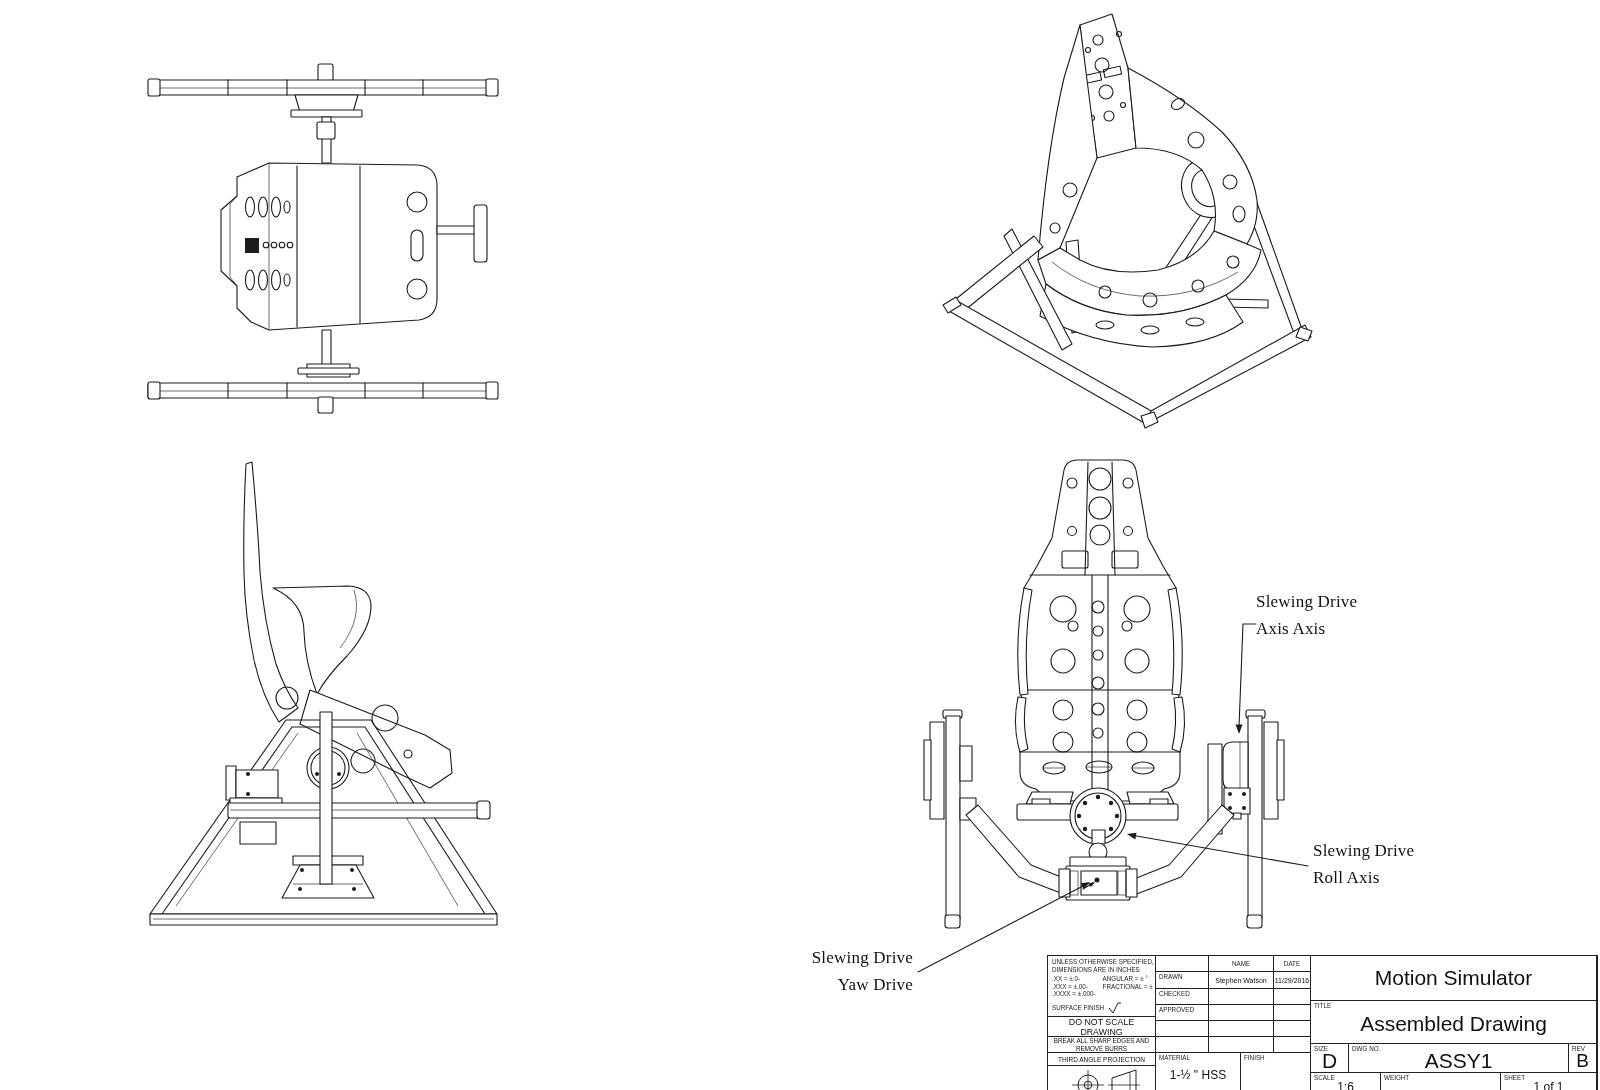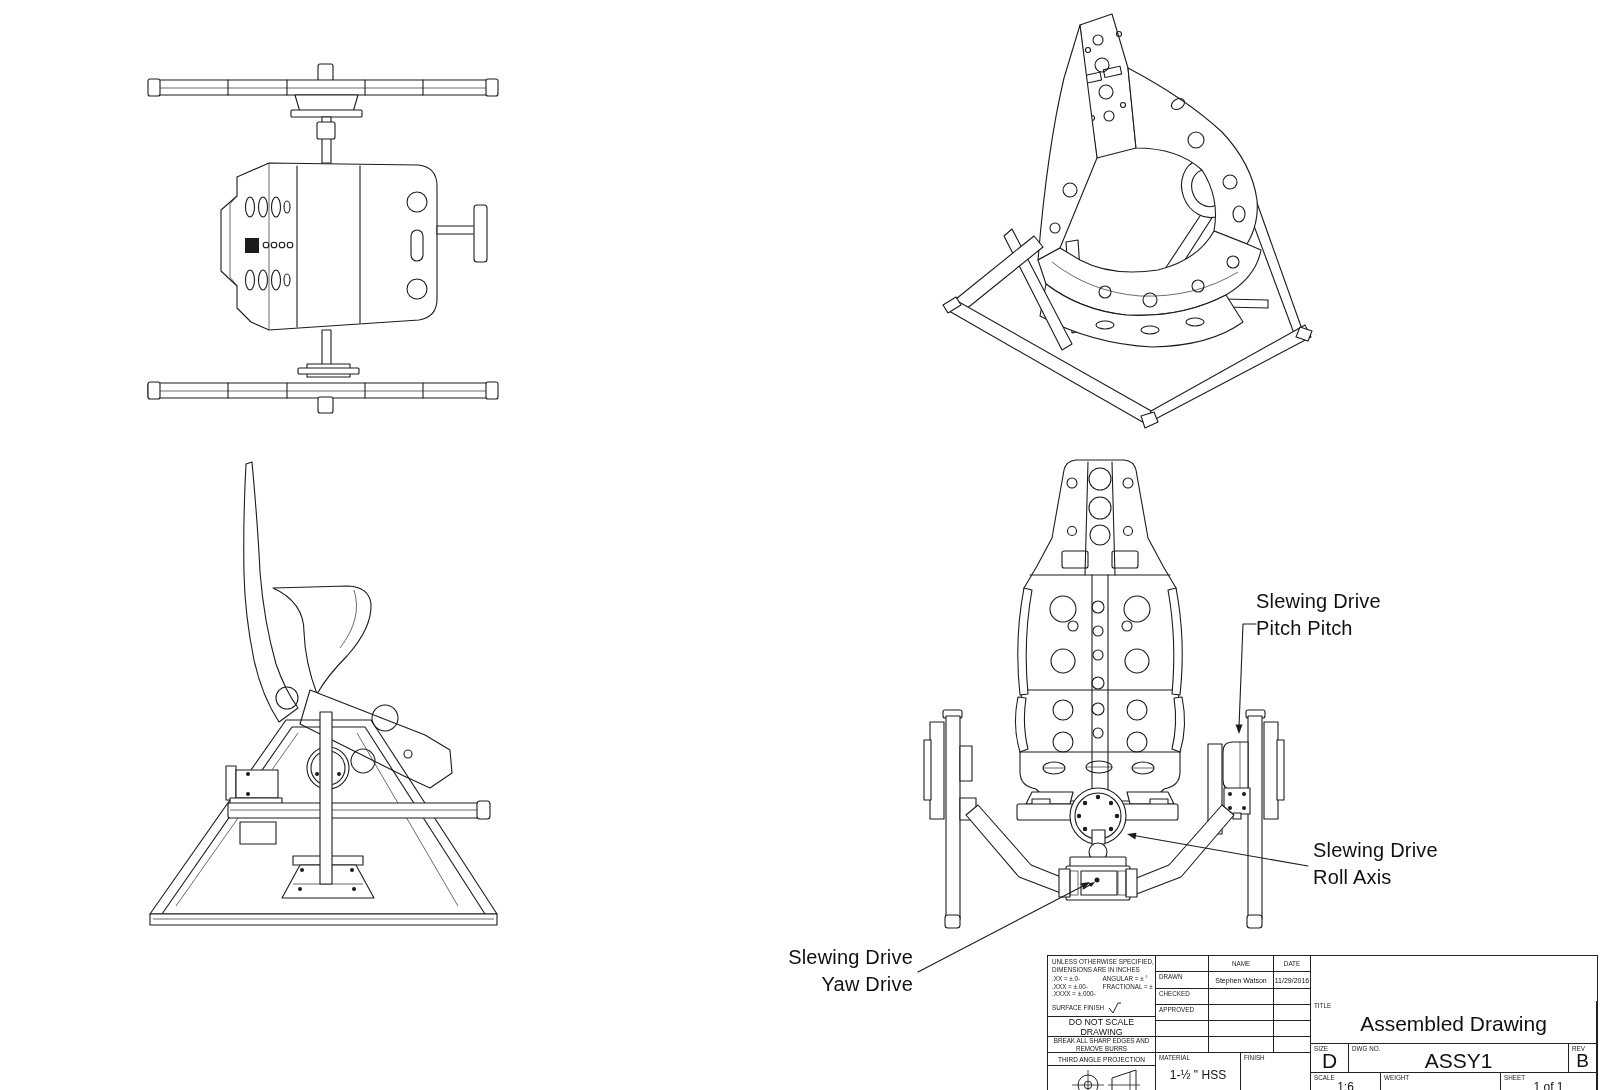--- a/index.html
+++ b/index.html
@@ -5,22 +5,22 @@
   html,body{margin:0;padding:0;background:#e8e8e8;}
   .sheet{
     position:relative; width:1600px; height:1090px; background:#ffffff;
     overflow:hidden; font-family:"Liberation Sans", sans-serif; color:#111;
   }
   svg .s{stroke:#1c1c1c;stroke-width:1.1;fill:none;stroke-linecap:round;stroke-linejoin:round;}
   svg .w{stroke:#1c1c1c;stroke-width:1.1;fill:#ffffff;stroke-linejoin:round;}
   svg .t{stroke:#1c1c1c;stroke-width:0.65;fill:none;}
   svg .f{fill:#1c1c1c;stroke:none;}
   .annotation{
-    position:absolute; font-size:20px; line-height:27px; color:#111;
-    letter-spacing:0.2px; white-space:nowrap;
+    position:absolute; font-size:17px; line-height:27px; color:#111;
+    letter-spacing:0.2px; white-space:nowrap;font-family:Liberation Serif, serif;
   }
   .annotation.right{text-align:right;}
   
   .tb{
     position:absolute; left:1047px; top:955px; width:551px; height:150px;
     border:1.6px solid #222; box-sizing:border-box; background:#fff; font-size:6.5px;
   }
   .tb .cell{
     position:absolute; box-sizing:border-box; border-right:1px solid #222;
     border-bottom:1px solid #222; overflow:hidden;
@@ -294,21 +294,21 @@
     <polygon class="f" points="1239,734 1235.5,724.5 1242.5,724.5"></polygon>
     <line class="s" x1="1308" y1="866" x2="1131" y2="835"></line>
     <polygon class="f" points="1127,834 1136.5,832.8 1135.3,839.5"></polygon>
     <line class="s" x1="918" y1="972" x2="1085" y2="885"></line>
     <polygon class="f" points="1090,882 1080.6,883.3 1083.6,889.3"></polygon>
   </g>
 </svg>
 
 <div class="annotation" style="left:1256px; top:588px;">
   <div>Slewing Drive</div>
-  <div>Pitch Pitch</div>
+  <div>Axis Axis</div>
 </div>
 <div class="annotation" style="left:1313px; top:837px;">
   <div>Slewing Drive</div>
   <div>Roll Axis</div>
 </div>
 <div class="annotation right" style="right:687px; top:944px;">
   <div>Slewing Drive</div>
   <div>Yaw Drive</div>
 </div>
 
@@ -399,20 +399,23 @@
   <div class="cell" style="left:226px;top:81px;width:37px;height:16px;"></div>
 
   <div class="cell" style="left:108px;top:97px;width:85px;height:53px;">
     <span class="lbl">MATERIAL</span>
     <div class="ctr valmid" style="height:28px;">1-½ " HSS</div>
   </div>
   <div class="cell" style="left:193px;top:97px;width:70px;height:53px;">
     <span class="lbl">FINISH</span>
   </div>
 
+  <div class="cell ctr" style="left:263px;top:0;width:286px;height:45px;">
+    <span class="big">Motion Simulator</span>
+  </div>
   <div class="cell" style="left:263px;top:45px;width:286px;height:43px;">
     <span class="lbl">TITLE</span>
     <div class="ctr big" style="height:30px;">Assembled Drawing</div>
   </div>
   <div class="cell" style="left:263px;top:88px;width:38px;height:29px;">
     <span class="lbl">SIZE</span>
     <div class="ctr big" style="height:18px;">D</div>
   </div>
   <div class="cell" style="left:301px;top:88px;width:220px;height:29px;">
     <span class="lbl">DWG NO.</span>

